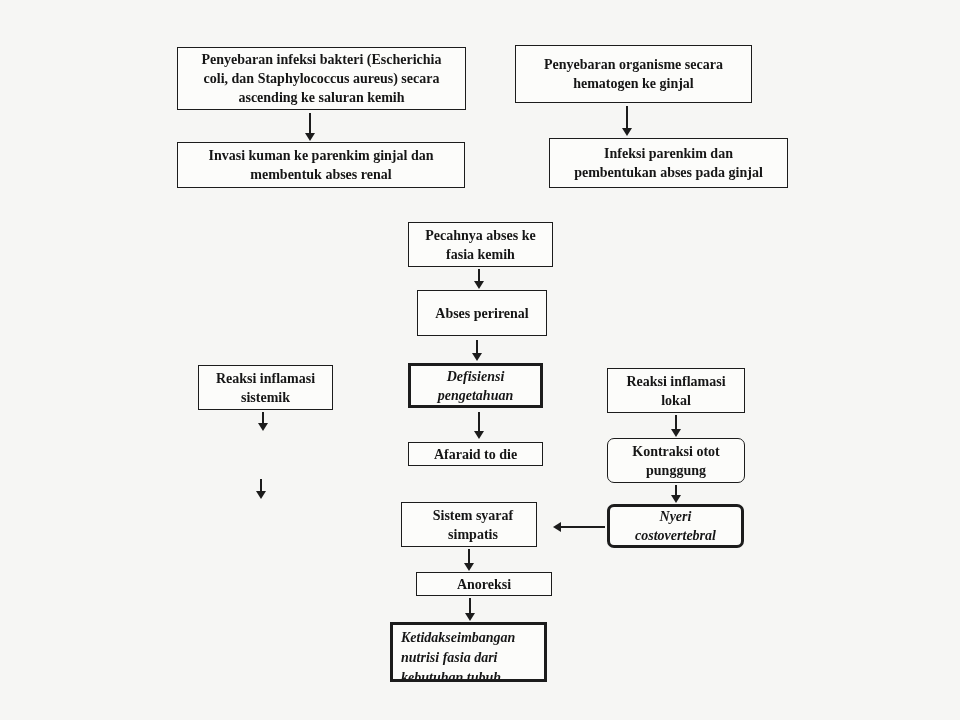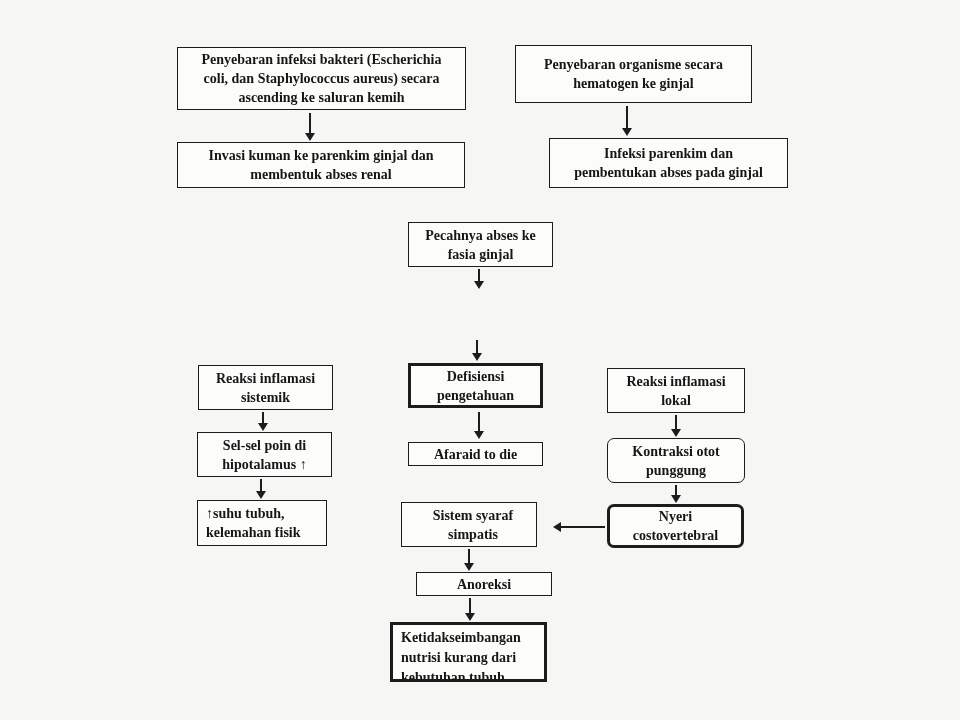--- a/index.html
+++ b/index.html
@@ -20,21 +20,21 @@
     background: #fcfcfa;
     display: flex;
     align-items: center;
     justify-content: center;
     text-align: center;
     font-size: 14px;
     line-height: 19px;
     white-space: pre-line;
     padding: 1px 4px;
   }
-  .node.thick { border-width: 3px; }
+  .node.thick { border-width: 3px; font-style: italic; }
   .node.align-left {
     justify-content: flex-start;
     text-align: left;
     padding-left: 8px;
   }
   .node.clip {
     align-items: flex-start;
     overflow: hidden;
     line-height: 20px;
     padding-top: 3px;
@@ -88,27 +88,28 @@
 
   <div class="varrow" style="left:622px; top:106px; height:30px;">
       <i class="line"></i>
       <i class="head"></i>
     </div>
 
   <div class="node" style="left:513px; top:138px; width:239px; height:50px;margin-left:36px;">Infeksi parenkim dan
 pembentukan abses pada ginjal</div>
 
   <div class="node" style="left:408px; top:222px; width:145px; height:45px;">Pecahnya abses ke
-fasia ginjal</div>
+fasia kemih</div>
 
   <div class="varrow" style="left:474px; top:269px; height:20px;">
       <i class="line"></i>
       <i class="head"></i>
     </div>
 
+  <div class="node" style="left:417px; top:290px; width:130px; height:46px;">Abses perirenal</div>
 
   <div class="varrow" style="left:472px; top:340px; height:21px;">
       <i class="line"></i>
       <i class="head"></i>
     </div>
 
   <div class="node thick" style="left:408px; top:363px; width:135px; height:45px;">Defisiensi
 pengetahuan</div>
 
   <div class="varrow" style="left:474px; top:412px; height:27px;">
@@ -119,30 +120,26 @@
   <div class="node" style="left:408px; top:442px; width:135px; height:24px;">Afaraid to die</div>
 
   <div class="node" style="left:198px; top:365px; width:135px; height:45px;">Reaksi inflamasi
 sistemik</div>
 
   <div class="varrow" style="left:258px; top:412px; height:19px;">
       <i class="line"></i>
       <i class="head"></i>
     </div>
 
-  <div class="node" style="left:197px; top:432px; width:135px; height:45px;">Sel-sel poin di
-hipotalamus ↑</div>
 
   <div class="varrow" style="left:256px; top:479px; height:20px;">
       <i class="line"></i>
       <i class="head"></i>
     </div>
 
-  <div class="node align-left" style="left:197px; top:500px; width:130px; height:46px;">↑suhu tubuh,
-kelemahan fisik</div>
 
   <div class="node" style="left:607px; top:368px; width:138px; height:45px;">Reaksi inflamasi
 lokal</div>
 
   <div class="varrow" style="left:671px; top:415px; height:22px;">
       <i class="line"></i>
       <i class="head"></i>
     </div>
 
   <div class="node" style="left:607px; top:438px; width:138px; height:45px;border-radius:7px;">Kontraksi otot
@@ -170,16 +167,16 @@
     </div>
 
   <div class="node" style="left:401px; top:572px; width:136px; height:24px;margin-left:15px;">Anoreksi</div>
 
   <div class="varrow" style="left:465px; top:598px; height:23px;">
       <i class="line"></i>
       <i class="head"></i>
     </div>
 
   <div class="node thick align-left clip" style="left:390px; top:622px; width:157px; height:60px;">Ketidakseimbangan
-nutrisi kurang dari
+nutrisi fasia dari
 kebutuhan tubuh</div>
 
 </div>
 
 </body></html>

